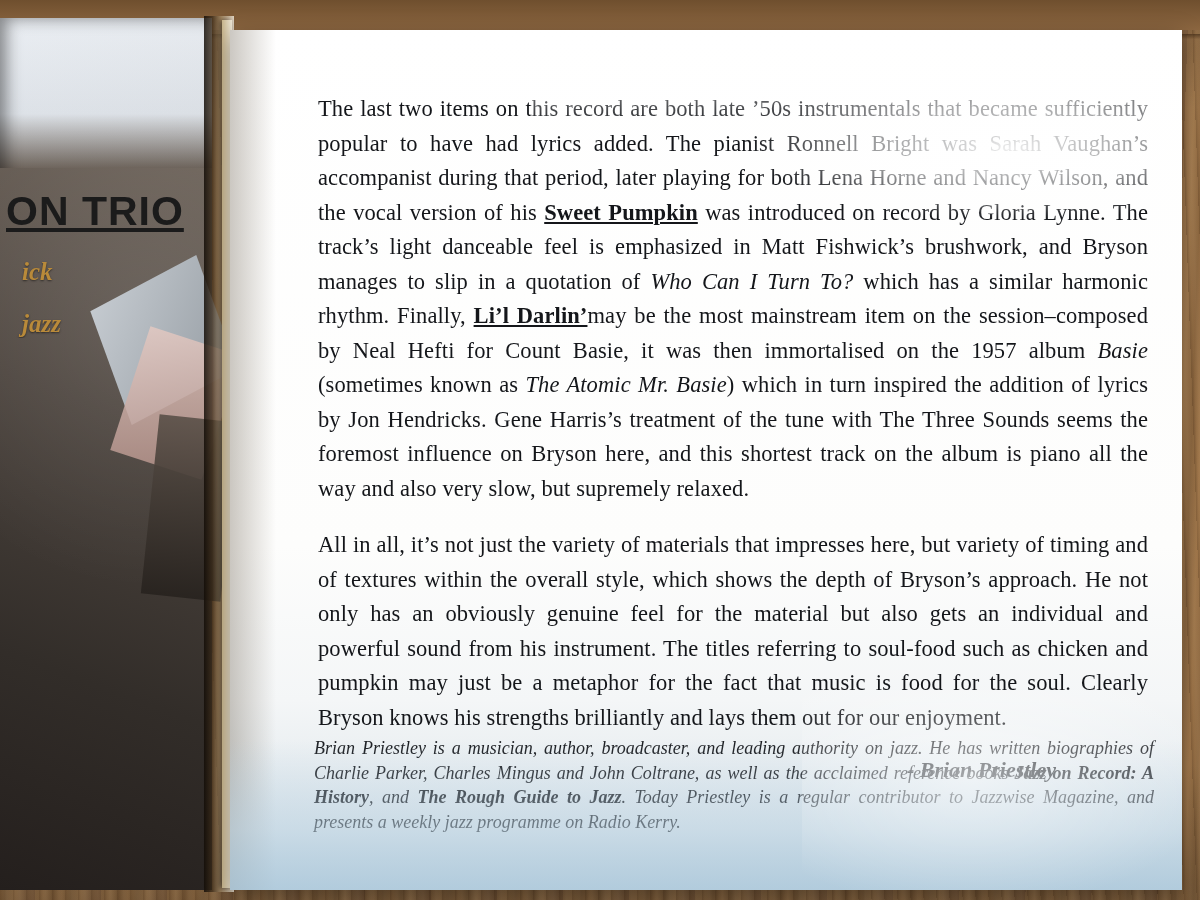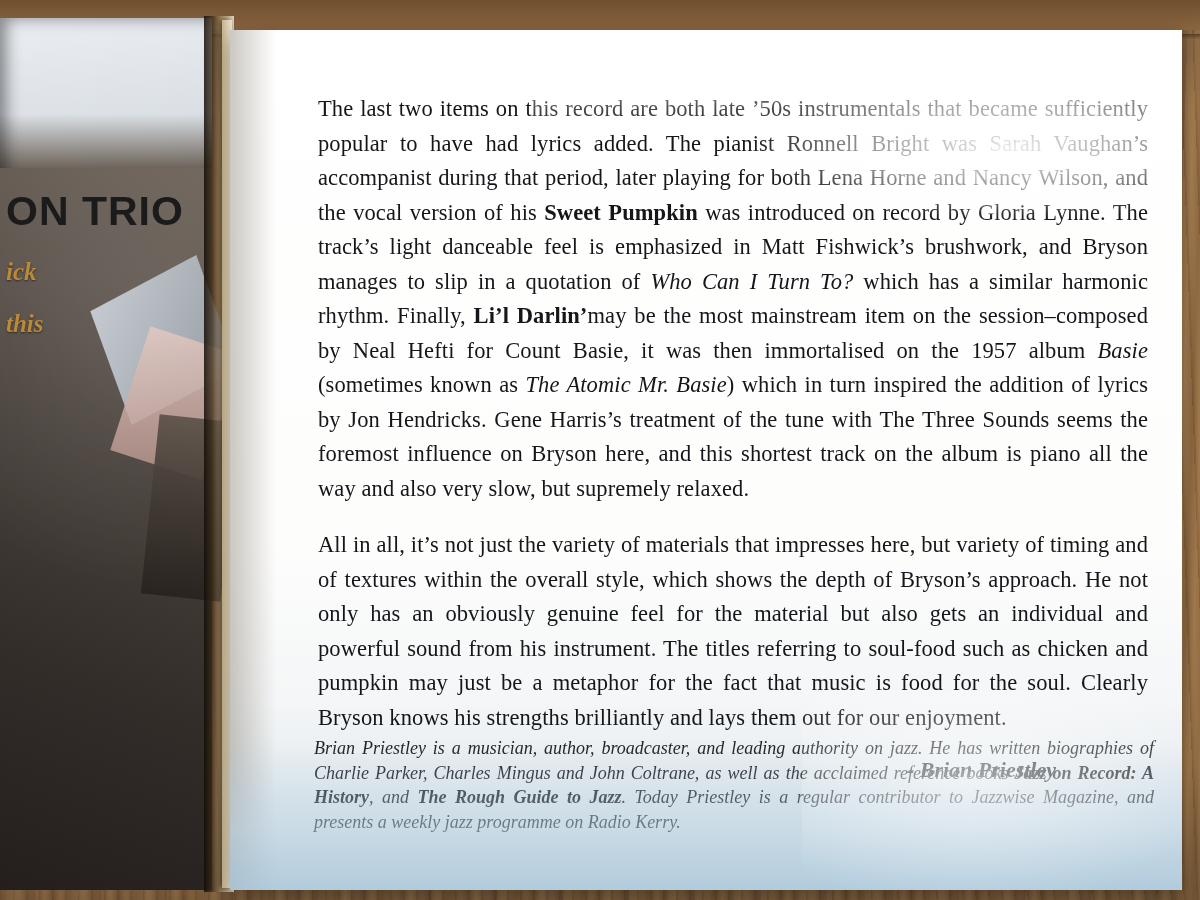--- a/index.html
+++ b/index.html
@@ -95,31 +95,32 @@
     width: 180px;
     font-family: "Liberation Sans", sans-serif;
     font-weight: 700;
     font-size: 41px;
     letter-spacing: 1px;
     color: #1b1b1b;
     text-align: left;
     padding-left: 6px;
     white-space: nowrap;
     overflow: hidden;
+    text-decoration: underline;
   }
   .cover-credit-1, .cover-credit-2 {
     position: absolute;
     left: 0px;
     width: 170px;
     font-family: "Liberation Serif", serif;
     font-style: italic;
     font-weight: 700;
     font-size: 25px;
     color: #b98a3a;
-    padding-left: 6px;
+    padding-left: 22px;
     white-space: nowrap;
     overflow: hidden;
     text-shadow: 0 1px 2px rgba(0,0,0,0.5);
   }
   .cover-credit-1 { top: 258px; }
   .cover-credit-2 { top: 310px; }
 
   
   .gutter {
     position: absolute;
@@ -187,21 +188,21 @@
 
   p.body {
     margin: 0 0 22px 0;
     font-size: 22.5px;
     line-height: 34.5px;
     color: #14161a;
     text-align: justify;
     text-justify: inter-word;
     letter-spacing: 0.1px;
   }
-  p.body b { font-weight: 700; }
+  p.body b { font-weight: 700; text-decoration: underline; }
   p.body i { }
 
   .signature {
     margin-top: 10px;
     text-align: right;
     padding-right: 92px;
     font-size: 22px;
     font-style: italic;
     font-weight: 700;
     color: #15171b;
@@ -240,21 +241,21 @@
   <div class="wood-plank-seam seam-a"></div>
 
   <div class="left-cover">
     <div class="left-cover-photo"></div>
     <div class="cover-shape-1"></div>
     <div class="cover-shape-2"></div>
     <div class="cover-shape-3"></div>
   </div>
   <div class="cover-title">ON TRIO</div>
   <div class="cover-credit-1">ick</div>
-  <div class="cover-credit-2">this</div>
+  <div class="cover-credit-2">jazz</div>
 
   <div class="gutter"></div>
   <div class="gutter-edge"></div>
 
   <div class="page">
 
     <div class="text-col">
       <p class="body"><span>The last two items on this record are both late ’50s instrumentals that became sufficiently popular to have had lyrics added.  The pianist Ronnell Bright was Sarah Vaughan’s accompanist during that period, later playing for both Lena Horne and Nancy Wilson, and the vocal version of his </span><b>Sweet Pumpkin</b><span> was introduced on record by Gloria Lynne.  The track’s light danceable feel is emphasized in Matt Fishwick’s brushwork, and Bryson manages to slip in a quotation of </span><i>Who Can I Turn To?</i><span> which has a similar harmonic rhythm.  Finally, </span><b>Li’l Darlin’</b><span>may be the most mainstream item on the session–composed by Neal Hefti for Count Basie, it was then immortalised on the 1957 album </span><i>Basie</i><span> (sometimes known as </span><i>The Atomic Mr. Basie</i><span>) which in turn inspired the addition of lyrics by Jon Hendricks.  Gene Harris’s treatment of the tune with The Three Sounds seems the foremost influence on Bryson here, and this shortest track on the album is piano all the way and also very slow, but supremely relaxed.</span></p>
       <p class="body">All in all, it’s not just the variety of materials that impresses here, but variety of timing and of textures within the overall style, which shows the depth of Bryson’s approach.  He not only has an obviously genuine feel for the material but also gets an individual and powerful sound from his instrument.  The titles referring to soul-food such as chicken and pumpkin may just be a metaphor for the fact that music is food for the soul.  Clearly Bryson knows his strengths brilliantly and lays them out for our enjoyment.</p>
       <div class="signature">-  Brian Priestley</div>

